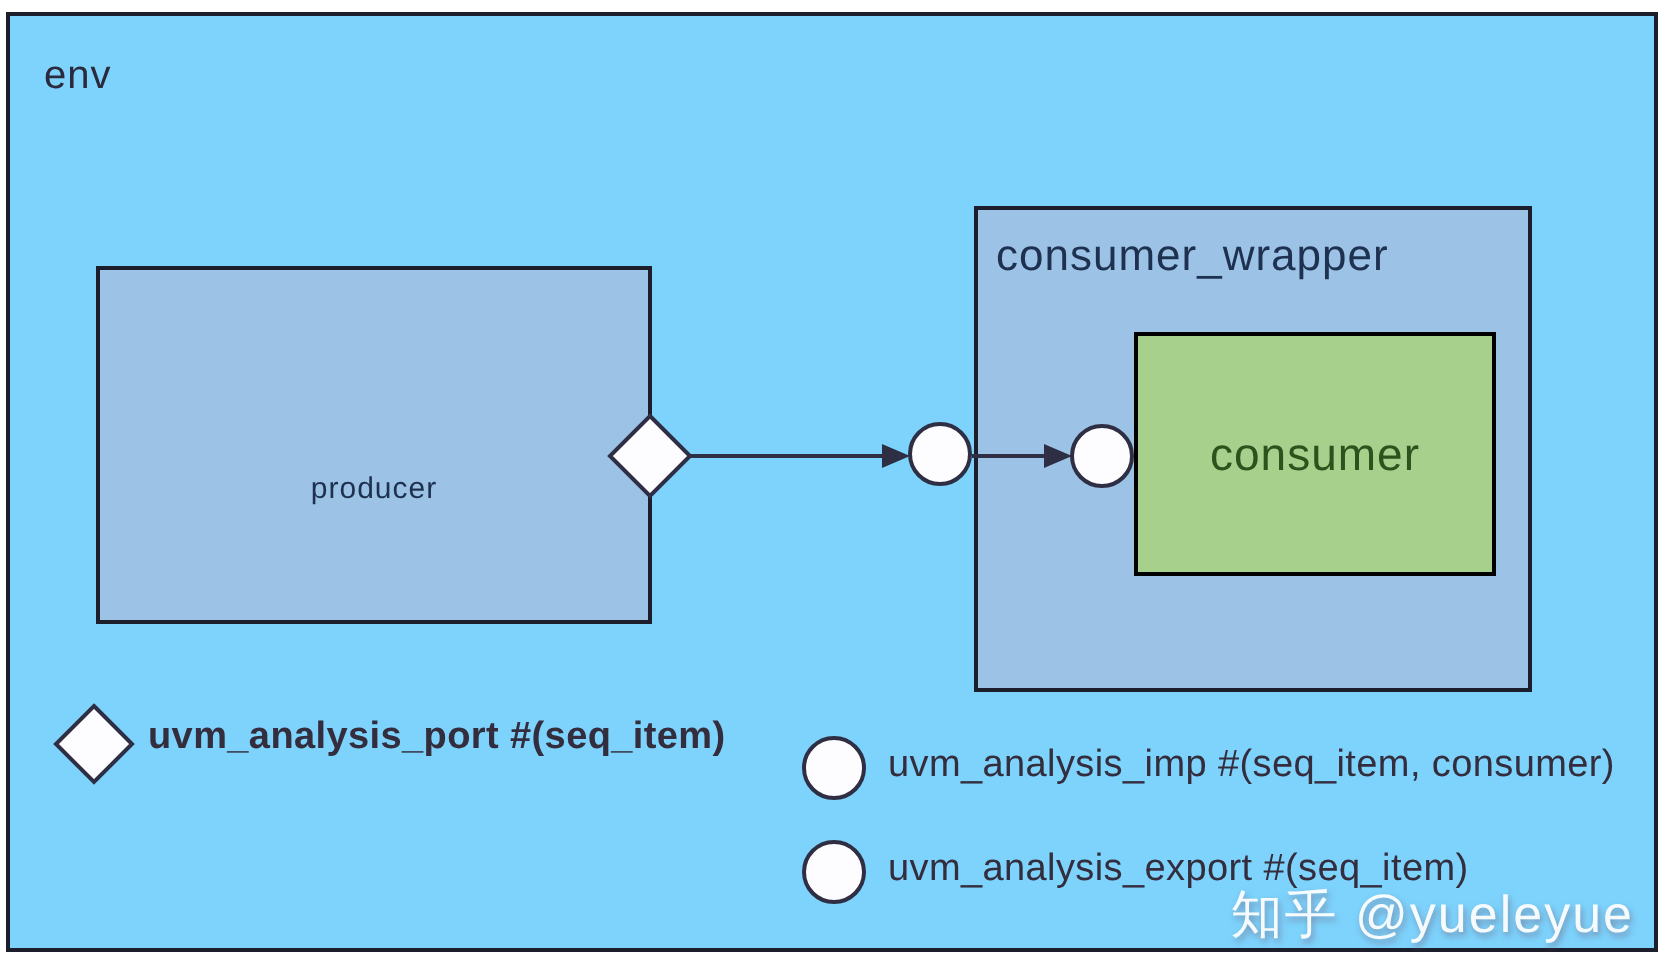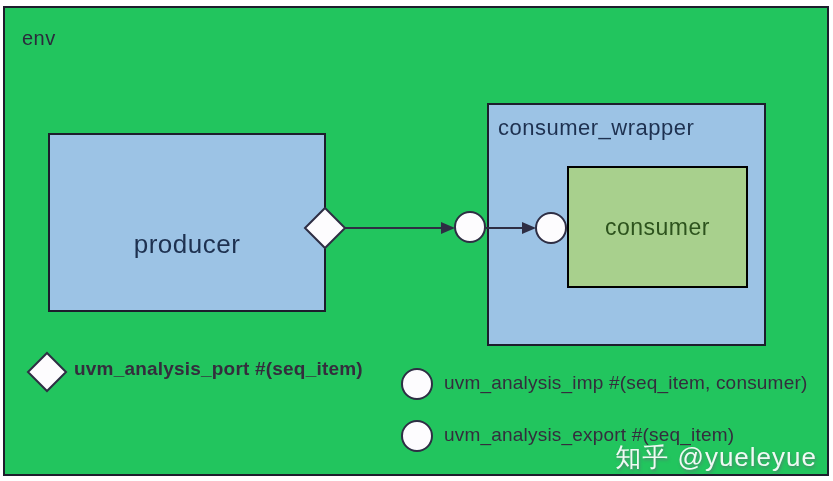--- a/index.html
+++ b/index.html
@@ -8,40 +8,40 @@
     width: 833px;
     height: 481px;
     background: #ffffff;
     font-family: "Liberation Sans", sans-serif;
     overflow: hidden;
   }
   .env {
     position: absolute;
     left: 3px; top: 6px;
     width: 822px; height: 466px;
-    background: #22c55e;
+    background: #7dd3fc;
     border: 2px solid #1d1e2c;
   }
   .env-label {
     position: absolute;
     left: 17px; top: 19px;
     font-size: 20px;
     color: #2b2a3c;
     letter-spacing: 0.5px;
   }
   .producer-box {
     position: absolute;
     left: 43px; top: 125px;
     width: 274px; height: 175px;
     background: #9cc3e5;
     border: 2px solid #1d1e2c;
     display: flex; align-items: center; justify-content: center;
   }
   .producer-box .box-label {
-    font-size: 26px;
+    font-size: 15px;
     color: #1e3150;
     letter-spacing: 0.5px;
     margin-top: 44px;
   }
   .wrapper-box {
     position: absolute;
     left: 482px; top: 95px;
     width: 275px; height: 239px;
     background: #9cc3e5;
     border: 2px solid #1d1e2c;

